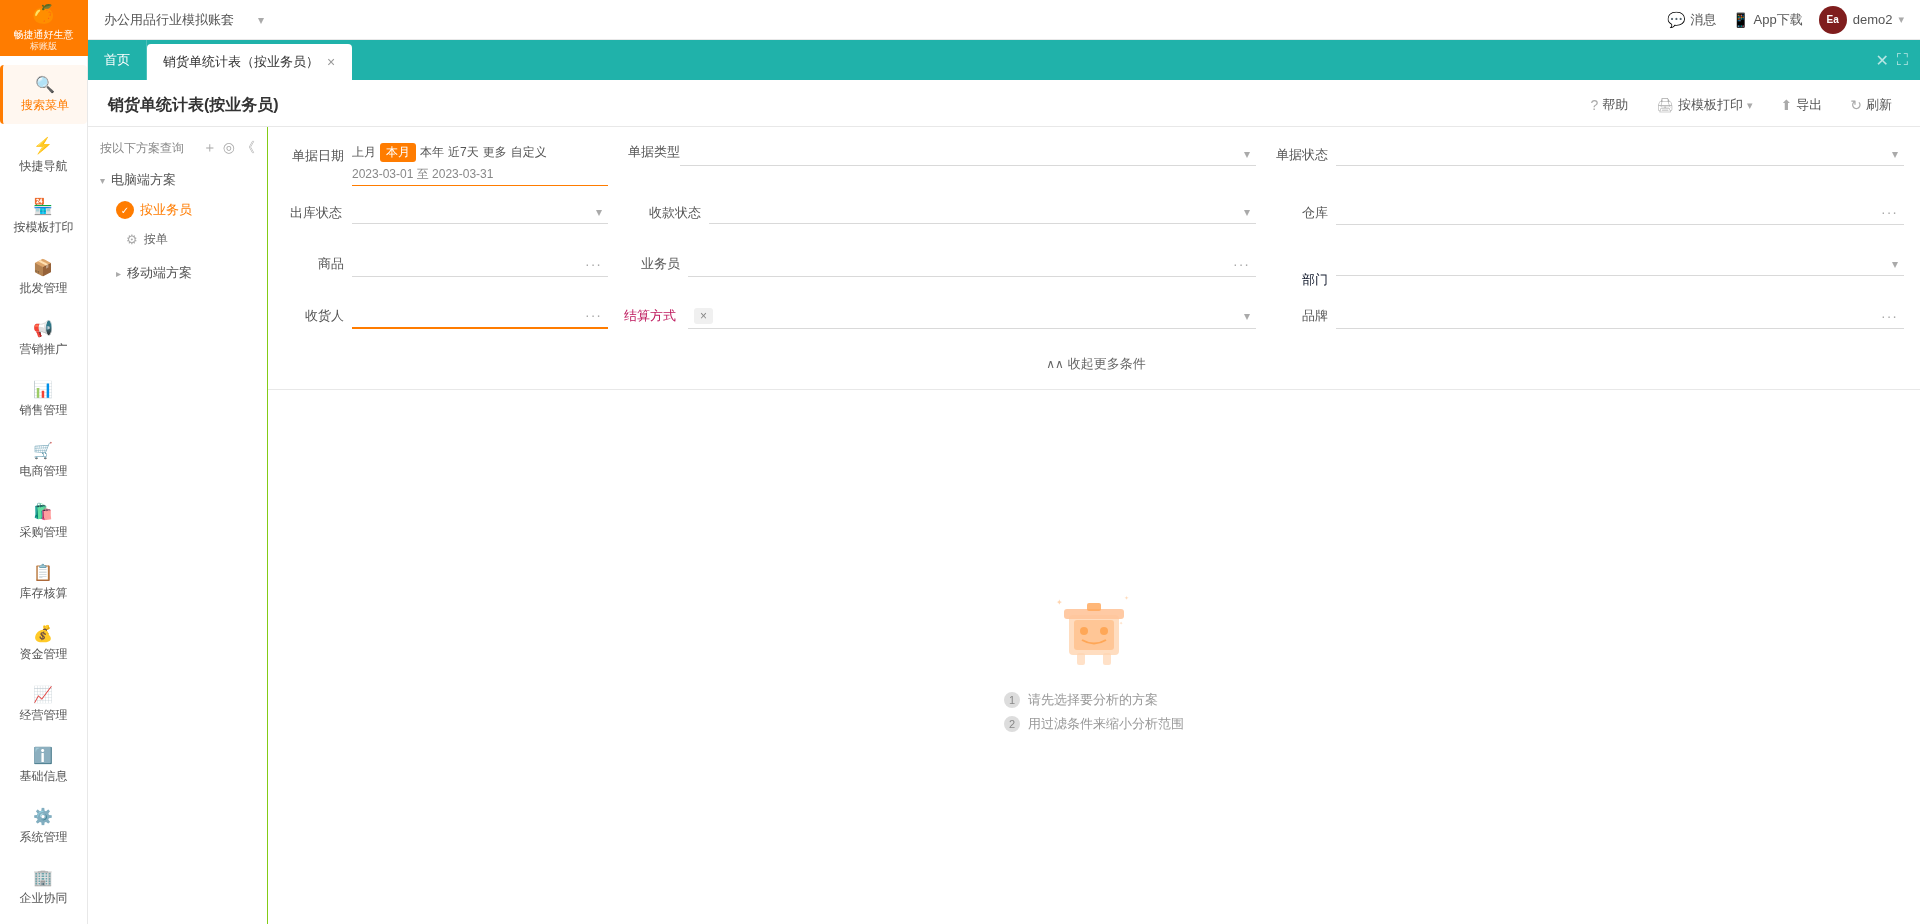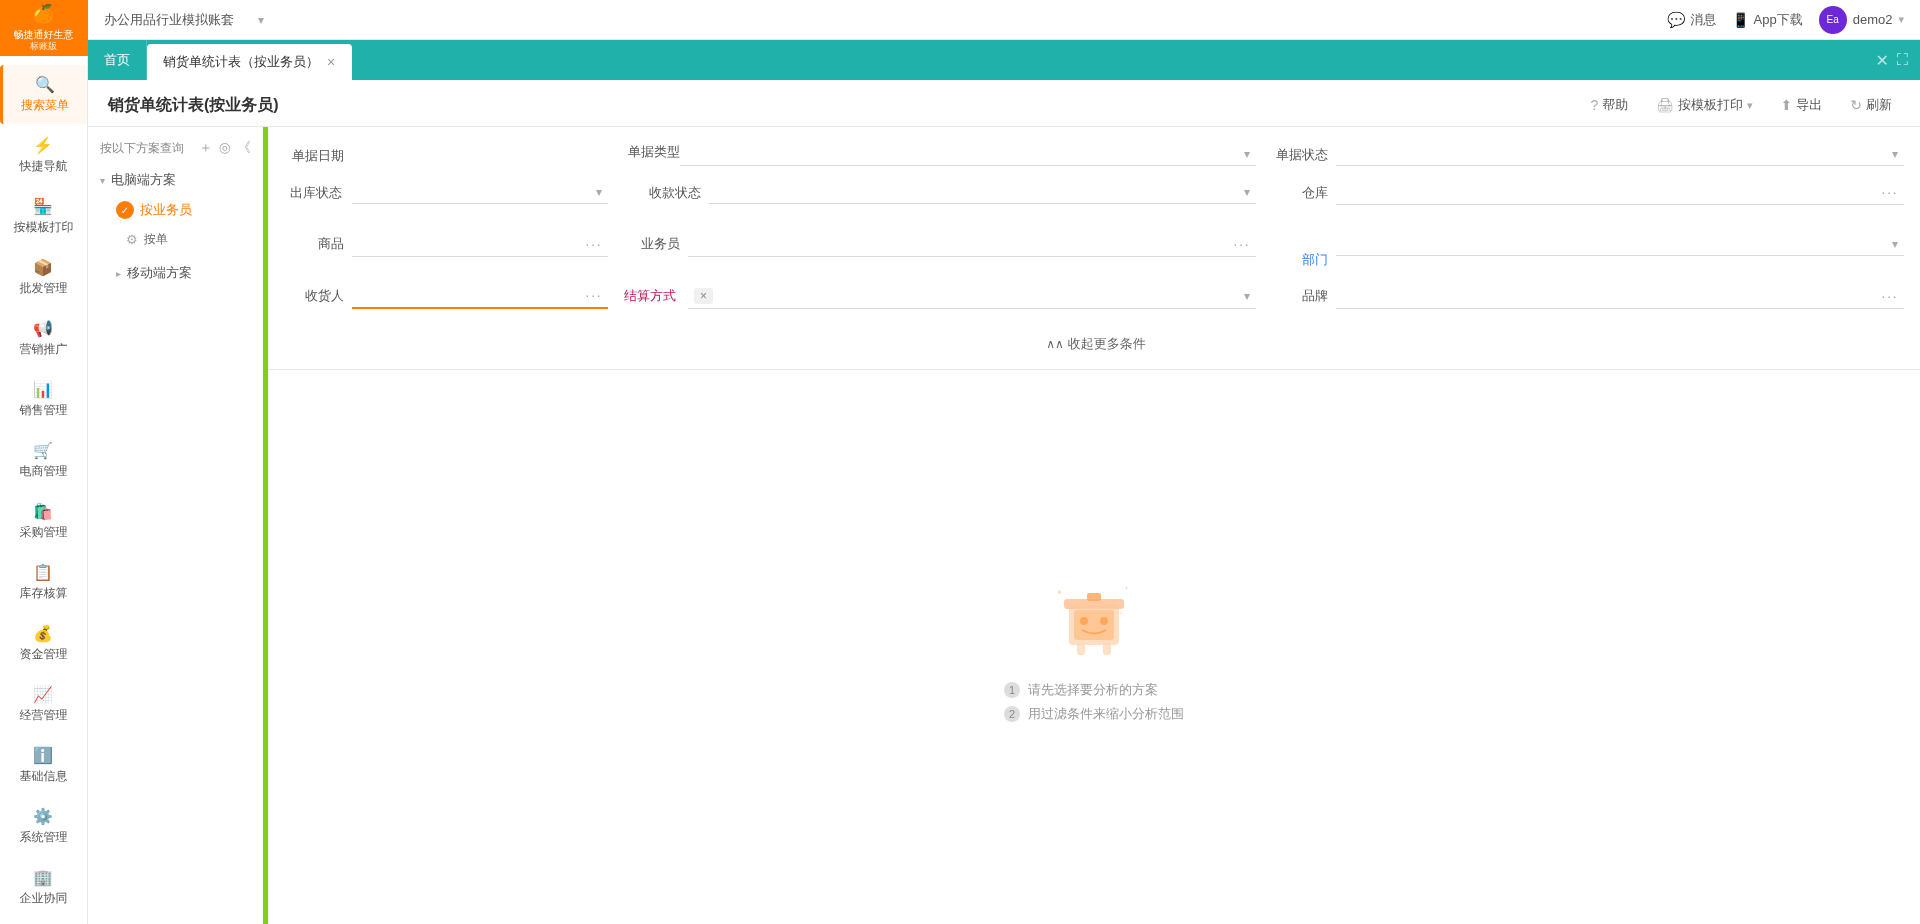--- a/index.html
+++ b/index.html
@@ -16,21 +16,21 @@
 
     
     .main-area { flex: 1; display: flex; flex-direction: column; overflow: hidden; }
 
     
     .topbar { height: 40px; background: #fff; border-bottom: 1px solid #e8e8e8; display: flex; align-items: center; padding: 0 16px; justify-content: space-between; }
     .topbar-left { display: flex; align-items: center; gap: 24px; font-size: 13px; color: #666; }
     .topbar-dropdown { display: flex; align-items: center; gap: 4px; cursor: pointer; }
     .topbar-right { display: flex; align-items: center; gap: 16px; }
     .topbar-btn { display: flex; align-items: center; gap: 4px; cursor: pointer; color: #555; font-size: 13px; }
-    .avatar { width: 28px; height: 28px; border-radius: 50%; background: #6d28d9; display: flex; align-items: center; justify-content: center; color: #fff; font-size: 11px; }
+    .avatar { width: 28px; height: 28px; border-radius: 50%; background: #7f1d1d; display: flex; align-items: center; justify-content: center; color: #fff; font-size: 11px; font-weight: bold; }
 
     
     .tabbar { height: 40px; background: #20b2aa; display: flex; align-items: center; padding: 0 0; }
     .tab { display: flex; align-items: center; padding: 0 16px; height: 40px; cursor: pointer; font-size: 13px; color: rgba(255,255,255,0.85); border-right: 1px solid rgba(255,255,255,0.2); }
     .tab.active { background: #fff; color: #333; border-radius: 4px 4px 0 0; margin-top: 4px; height: 36px; }
     .tab-home { background: transparent; color: #fff; }
     .tab-close { margin-left: 8px; font-size: 14px; color: #999; cursor: pointer; }
     .tabbar-right { margin-left: auto; display: flex; align-items: center; gap: 8px; padding-right: 12px; color: rgba(255,255,255,0.85); }
 
     
@@ -39,21 +39,21 @@
     
     .page-header { background: #fff; padding: 12px 20px 8px; display: flex; align-items: center; justify-content: space-between; border-bottom: 1px solid #e8e8e8; }
     .page-title { font-size: 16px; font-weight: bold; color: #333; }
     .page-actions { display: flex; align-items: center; gap: 12px; }
     .page-action-btn { display: flex; align-items: center; gap: 4px; font-size: 13px; color: #555; cursor: pointer; padding: 4px 8px; border-radius: 4px; }
 
     
     .body-layout { flex: 1; display: flex; overflow: hidden; }
 
     
-    .left-panel { width: 180px; background: #fff; border-right: 5px solid #84cc16; padding: 12px 0; flex-shrink: 0; overflow-y: auto; }
+    .left-panel { width: 180px; background: #fff; border-right: 1px solid #84cc16; padding: 12px 0; flex-shrink: 0; overflow-y: auto; }
     .left-panel-header { display: flex; align-items: center; justify-content: space-between; padding: 0 12px 8px; font-size: 13px; color: #555; }
     .left-panel-icons { display: flex; gap: 6px; }
     .panel-icon { color: #aaa; cursor: pointer; font-size: 14px; }
     .scheme-group { margin-bottom: 4px; }
     .scheme-label { display: flex; align-items: center; padding: 6px 12px; font-size: 13px; color: #555; cursor: pointer; }
     .scheme-label .arrow { margin-right: 6px; font-size: 10px; color: #aaa; }
     .scheme-item { display: flex; align-items: center; padding: 6px 12px 6px 28px; font-size: 13px; color: #555; cursor: pointer; }
     .scheme-item.active { color: #ff7c00; }
     .scheme-item .dot { width: 18px; height: 18px; border-radius: 50%; background: #ff7c00; color: #fff; font-size: 10px; display: inline-flex; align-items: center; justify-content: center; margin-right: 6px; }
     .sub-item { display: flex; align-items: center; padding: 6px 12px 6px 38px; font-size: 12px; color: #666; cursor: pointer; }
@@ -252,20 +252,31 @@
 
       <div style="flex:1;display:flex;flex-direction:column;overflow:hidden;">
         <div style="background:#fff;padding:16px 16px 0 20px;border-bottom:1px solid #e8e8e8;">
           <div class="filter-section">
             <div class="filter-content">
 
               <div style="display:grid;grid-template-columns:320px 1fr 1fr;gap:16px;margin-bottom:14px;align-items:start;">
 
                 <div style="display:flex;align-items:flex-start;gap:8px;">
                   <span style="font-size:13px;color:#555;white-space:nowrap;min-width:56px;text-align:right;padding-top:4px;">单据日期</span>
+                  <div style="flex:1;">
+                    <div style="display:flex;gap:4px;align-items:center;margin-bottom:4px;">
+                      <span style="font-size:12px;color:#555;cursor:pointer;">上月</span>
+                      <span style="font-size:12px;background:#ff7c00;color:#fff;border-radius:3px;padding:1px 6px;cursor:pointer;">本月</span>
+                      <span style="font-size:12px;color:#555;cursor:pointer;">本年</span>
+                      <span style="font-size:12px;color:#555;cursor:pointer;">近7天</span>
+                      <span style="font-size:12px;color:#555;cursor:pointer;">更多</span>
+                      <span style="font-size:12px;color:#555;cursor:pointer;">自定义</span>
+                    </div>
+                    <div style="font-size:12px;color:#888;border-bottom:1px solid #ff7c00;padding-bottom:2px;">2023-03-01 至 2023-03-31</div>
+                  </div>
                 </div>
 
                 <div style="display:flex;align-items:flex-start;gap:0;">
                   <span style="font-size:13px;color:#555;white-space:nowrap;min-width:56px;text-align:right;">单据类型</span>
                   <div style="flex:1;display:flex;align-items:center;border-bottom:1px solid #d9d9d9;padding:4px 6px;cursor:pointer;">
                     <span style="flex:1;font-size:13px;color:#bbb;"></span>
                     <span style="color:#aaa;font-size:12px;">▾</span>
                   </div>
                 </div>
 
@@ -311,21 +322,21 @@
                   </div>
                 </div>
                 <div style="display:flex;align-items:center;gap:8px;">
                   <span style="font-size:13px;color:#555;white-space:nowrap;min-width:56px;text-align:right;">业务员</span>
                   <div style="flex:1;display:flex;align-items:center;border-bottom:1px solid #d9d9d9;padding:4px 6px;cursor:pointer;">
                     <span style="flex:1;"></span>
                     <span style="color:#aaa;font-size:14px;letter-spacing:1px;">···</span>
                   </div>
                 </div>
                 <div style="display:flex;align-items:center;gap:8px;">
-                  <span style="font-size:13px;color:#3b82f6;white-space:nowrap;min-width:56px;text-align:right;margin-top:32px;">部门</span>
+                  <span style="font-size:13px;color:#0f172a;white-space:nowrap;min-width:56px;text-align:right;margin-top:32px;">部门</span>
                   <div style="flex:1;display:flex;align-items:center;border-bottom:1px solid #d9d9d9;padding:4px 6px;cursor:pointer;">
                     <span style="flex:1;"></span>
                     <span style="color:#aaa;font-size:12px;">▾</span>
                   </div>
                 </div>
               </div>
 
               <div style="display:grid;grid-template-columns:320px 1fr 1fr;gap:16px;margin-bottom:14px;align-items:center;">
                 <div style="display:flex;align-items:center;gap:8px;">
                   <span style="font-size:13px;color:#555;white-space:nowrap;min-width:56px;text-align:right;">收货人</span>

